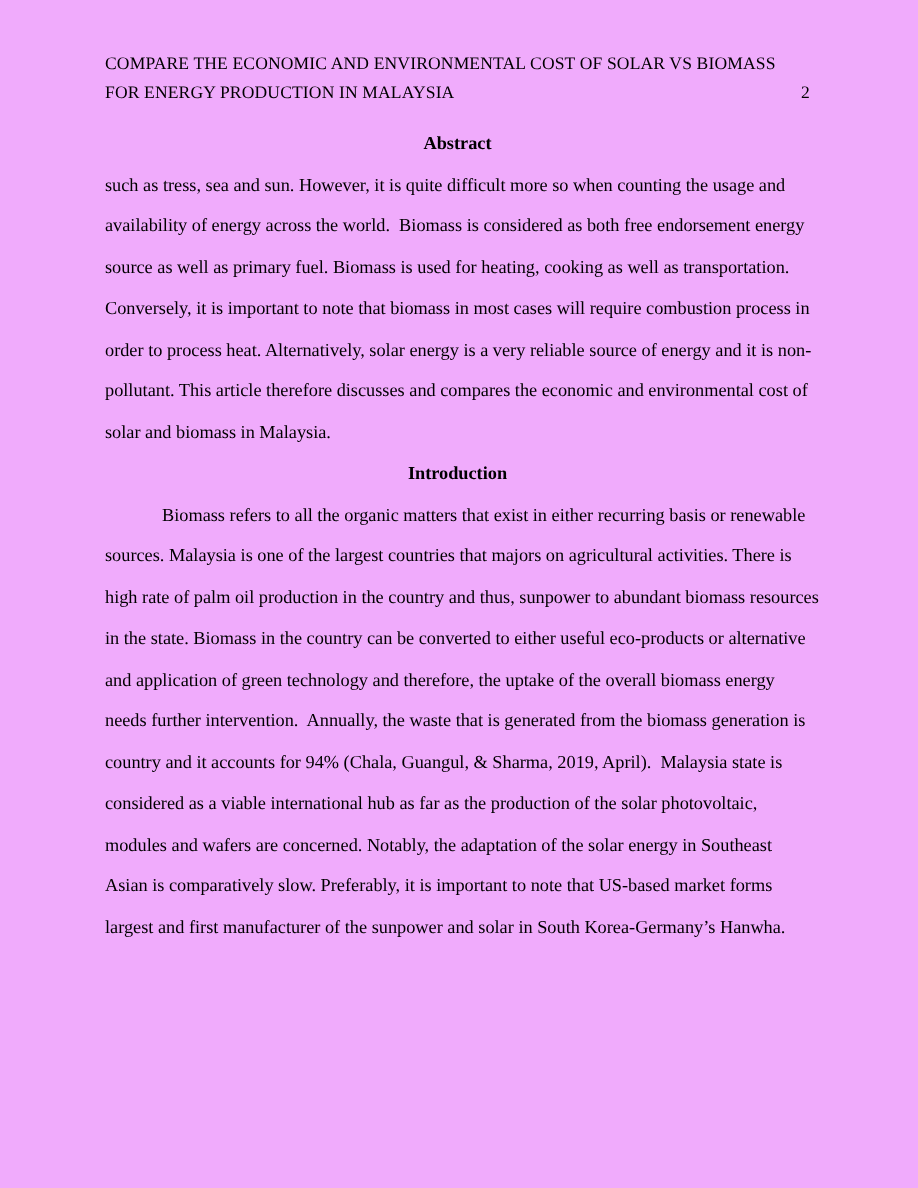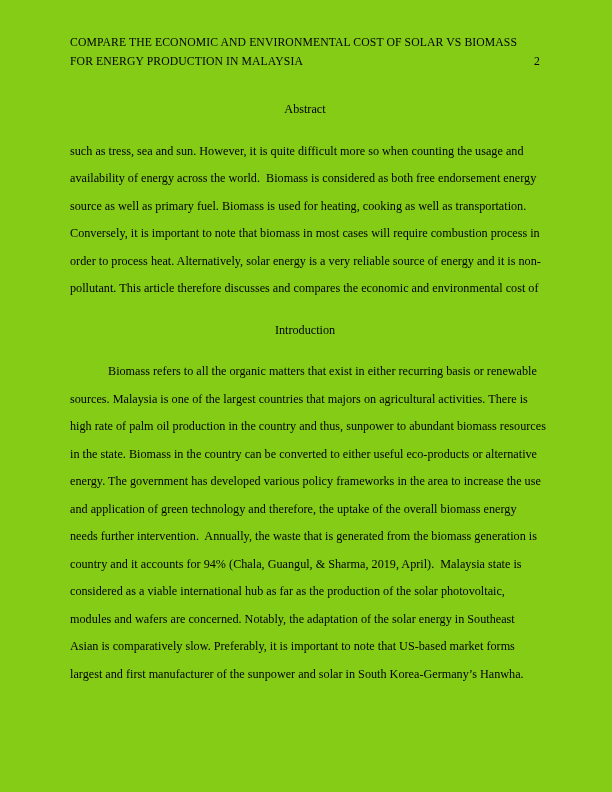--- a/index.html
+++ b/index.html
@@ -4,21 +4,21 @@
 <style>
   html, body {
     margin: 0;
     padding: 0;
     background: #ffffff;
   }
   .page {
     position: relative;
     width: 612px;
     height: 792px;
-    background: #84cc16;
+    background: #f0abfc;
     overflow: hidden;
     font-family: "Liberation Serif", "DejaVu Serif", serif;
     color: #000000;
     box-sizing: border-box;
   }
   .running-header {
     position: absolute;
     left: 70px;
     top: 33px;
     width: 470px;
@@ -37,25 +37,25 @@
   .page-number {
     font-size: 11.7px;
   }
   .content {
     position: absolute;
     left: 70px;
     top: 82px;
     width: 470px;
   }
   .section-heading {
-    font-weight: normal;
+    font-weight: bold;
     font-size: 12.2px;
     text-align: center;
     line-height: 27.5px;
-    margin: 14px;
+    margin: 0;
   }
   .para {
     font-size: 12.2px;
     line-height: 27.5px;
     margin: 0;
     text-align: left;
     text-indent: 38px;
     white-space: normal;
   }
   .para .ln {
@@ -84,30 +84,30 @@
 
     <h2 class="section-heading">Abstract</h2>
 
     <p class="para">
       <span class="ln">such as tress, sea and sun. However, it is quite difficult more so when counting the usage and</span>
       <span class="ln">availability of energy across the world.  Biomass is considered as both free endorsement energy</span>
       <span class="ln">source as well as primary fuel. Biomass is used for heating, cooking as well as transportation.</span>
       <span class="ln">Conversely, it is important to note that biomass in most cases will require combustion process in</span>
       <span class="ln">order to process heat. Alternatively, solar energy is a very reliable source of energy and it is non-</span>
       <span class="ln">pollutant. This article therefore discusses and compares the economic and environmental cost of</span>
+      <span class="ln">solar and biomass in Malaysia.</span>
     </p>
 
     <h2 class="section-heading">Introduction</h2>
 
     <p class="para">
       <span class="ln first">Biomass refers to all the organic matters that exist in either recurring basis or renewable</span>
       <span class="ln">sources. Malaysia is one of the largest countries that majors on agricultural activities. There is</span>
       <span class="ln">high rate of palm oil production in the country and thus, sunpower to abundant biomass resources</span>
       <span class="ln">in the state. Biomass in the country can be converted to either useful eco-products or alternative</span>
-      <span class="ln">energy. The government has developed various policy frameworks in the area to increase the use</span>
       <span class="ln">and application of green technology and therefore, the uptake of the overall biomass energy</span>
       <span class="ln">needs further intervention.  Annually, the waste that is generated from the biomass generation is</span>
       <span class="ln">country and it accounts for 94% (Chala, Guangul, &amp; Sharma, 2019, April).  Malaysia state is</span>
       <span class="ln">considered as a viable international hub as far as the production of the solar photovoltaic,</span>
       <span class="ln">modules and wafers are concerned. Notably, the adaptation of the solar energy in Southeast</span>
       <span class="ln">Asian is comparatively slow. Preferably, it is important to note that US-based market forms</span>
       <span class="ln">largest and first manufacturer of the sunpower and solar in South Korea-Germany’s Hanwha.</span>
     </p>
 
   </div>

